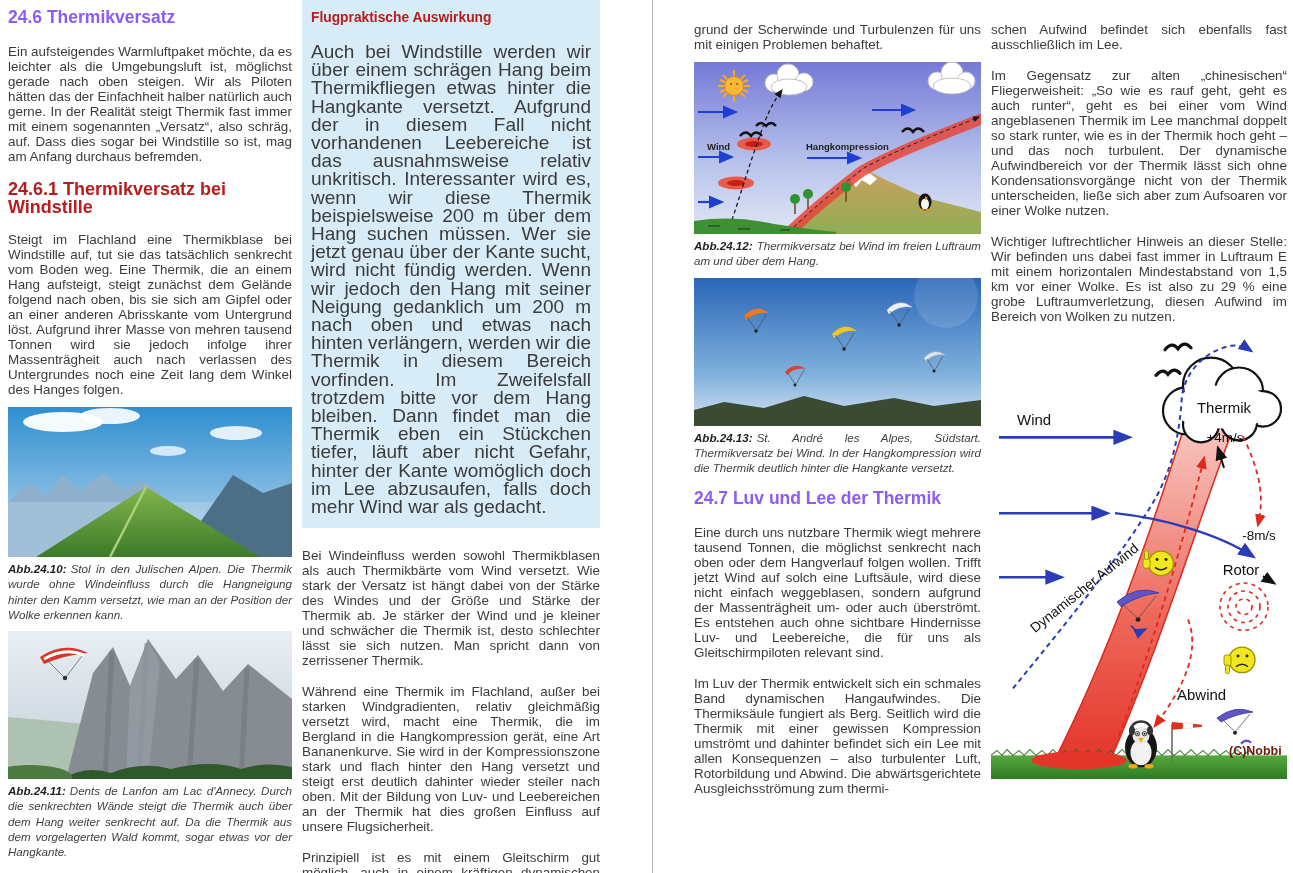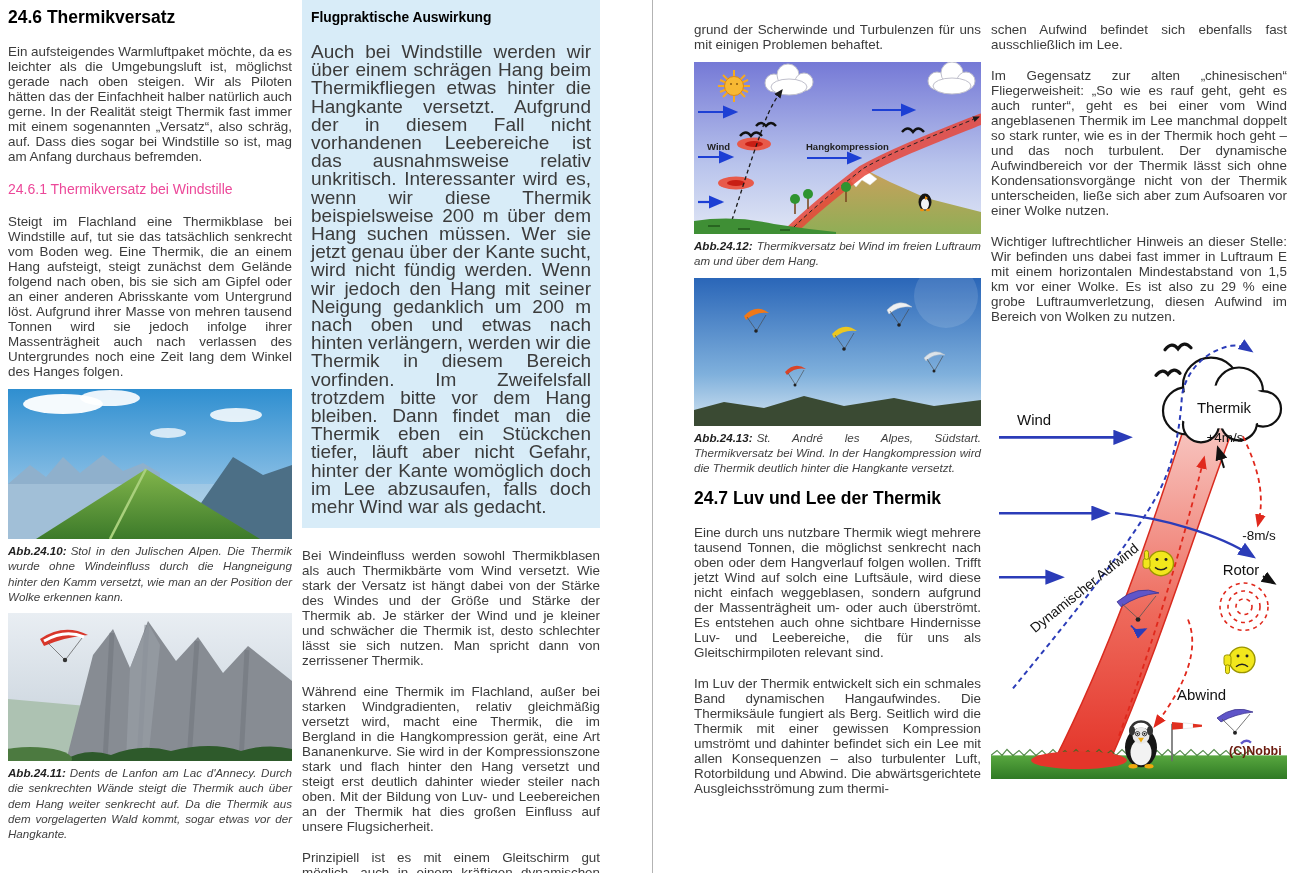--- a/index.html
+++ b/index.html
@@ -4,26 +4,26 @@
 <style>
   html,body{margin:0;padding:0;background:#fff;}
   body{width:1293px;height:873px;position:relative;overflow:hidden;
        font-family:"Liberation Sans","DejaVu Sans",sans-serif;color:#3b3b3b;}
   .col{position:absolute;top:0;}
   #col1{left:8px;width:284px;padding-top:6px;}
   #col2{left:302px;width:298px;}
   #col3{left:694px;width:287px;padding-top:6px;}
   #col4{left:991px;width:296px;padding-top:6px;}
   .divider{position:absolute;left:652px;top:0;width:1px;height:873px;background:#b3b3b3;}
-  h1.sec{font-size:17.5px;line-height:22px;font-weight:bold;color:#000000;margin:0 0 14px;}
-  h2.sub{font-size:14px;line-height:18px;font-weight:normal;color:#ec4899;margin:16px 0 13px;}
+  h1.sec{font-size:17.5px;line-height:22px;font-weight:bold;color:#8b5cf6;margin:0 0 14px;}
+  h2.sub{font-size:18px;line-height:18px;font-weight:bold;color:#b91c1c;margin:16px 0 13px;}
   p.body{font-size:13.4px;line-height:15px;text-align:justify;margin:16px 0 10px;
          -webkit-hyphens:auto;hyphens:auto;}
   .infobox{background:#d8ecf8;padding:9px 9px 12px;margin:0 0 20px;}
-  .infobox h3{font-size:13.8px;font-weight:bold;color:#000000;margin:1px 0 18px;}
+  .infobox h3{font-size:13.8px;font-weight:bold;color:#b91c1c;margin:1px 0 18px;}
   .infobox p{font-size:19px;line-height:18.2px;text-align:justify;margin:0;
              -webkit-hyphens:auto;hyphens:auto;}
   .fig{margin:2px 0 0;}
   .fig svg{display:block;width:100%;}
   .caption{font-size:11.6px;line-height:15.3px;text-align:justify;color:#404040;margin:4px 0 9px;font-style:italic;}
   .caption b{color:#1f1f1f;margin-right:4px;}
   svg text{font-family:"Liberation Sans","DejaVu Sans",sans-serif;}
 </style>
 </head>
 <body>

